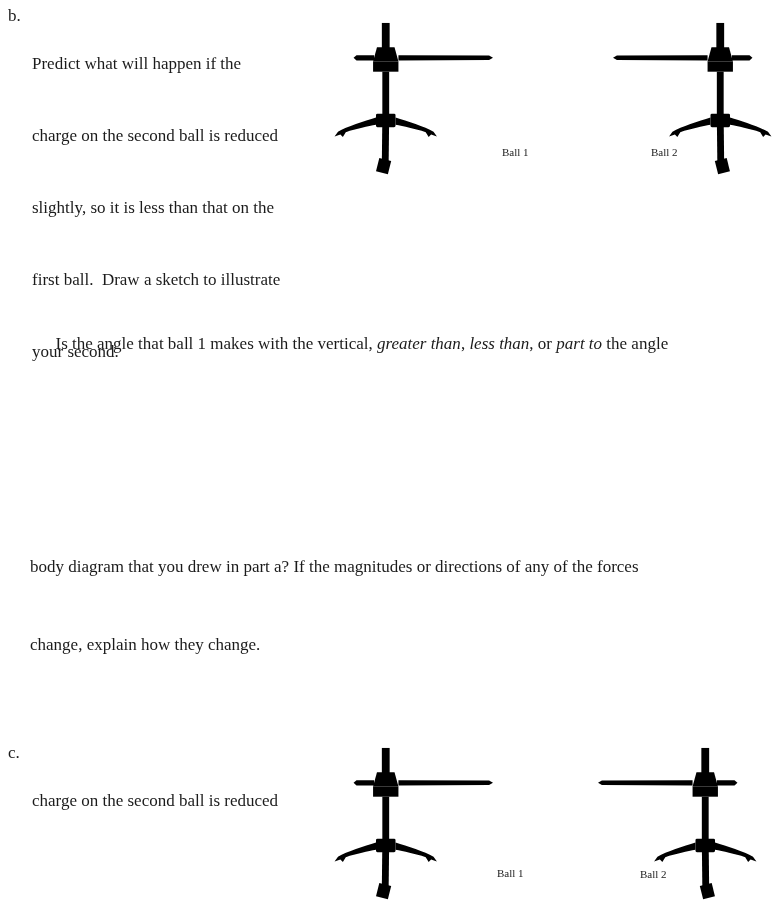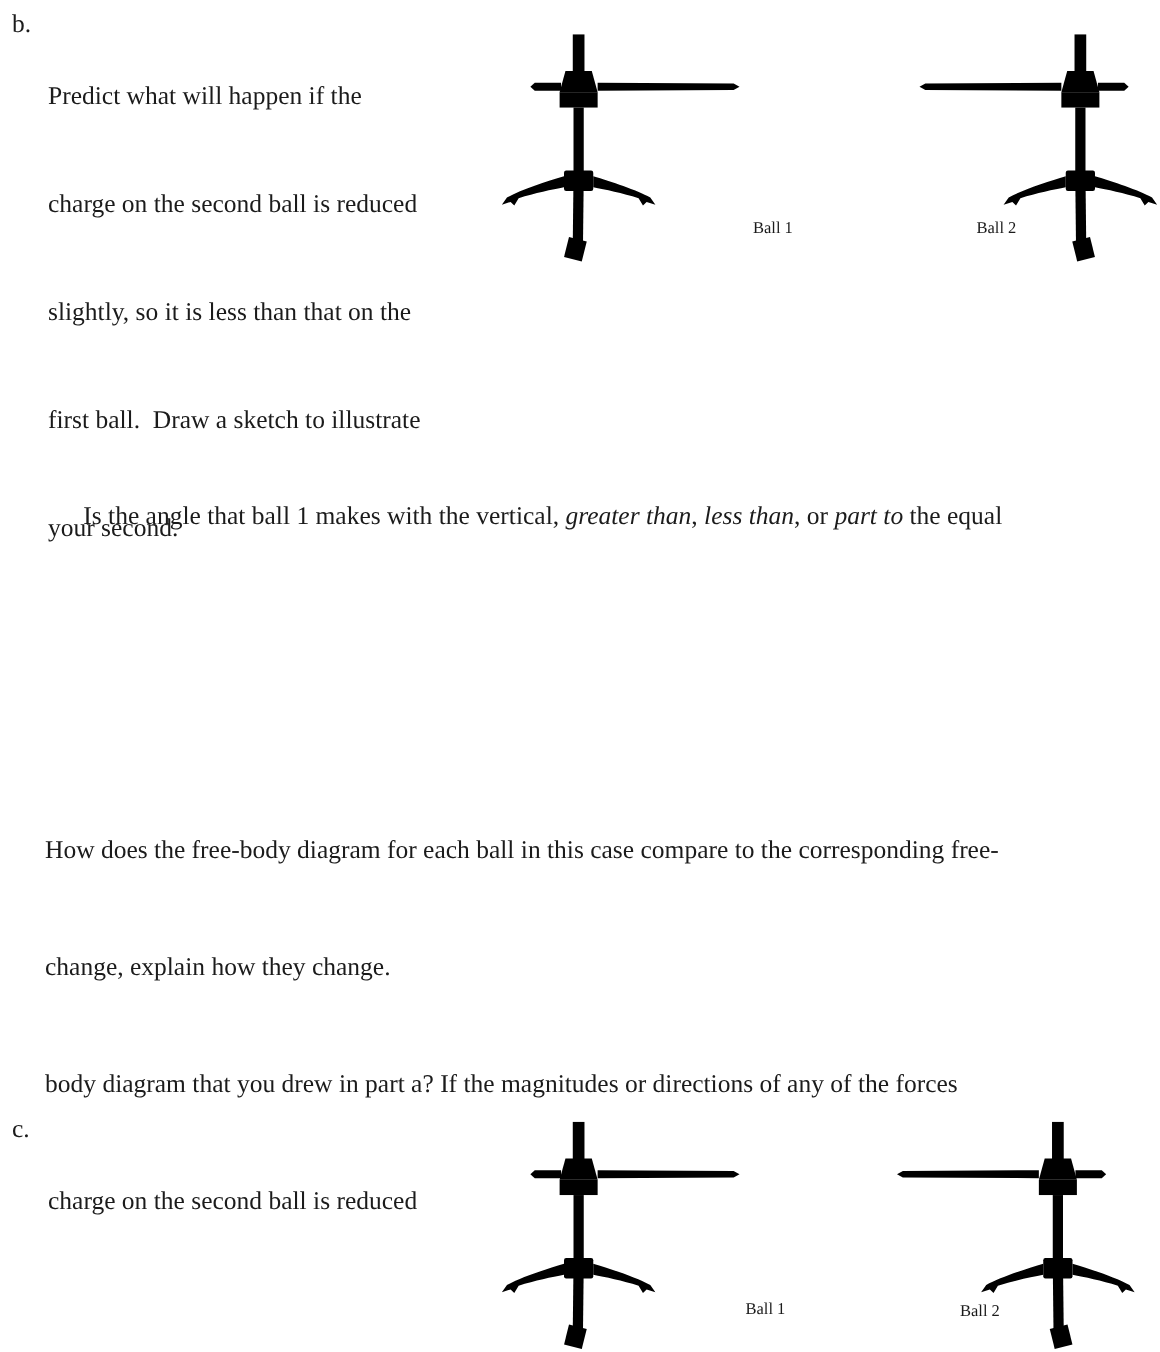--- a/index.html
+++ b/index.html
@@ -93,28 +93,27 @@
     </svg>
     <svg class="abs stand mirrored" style="left:608px; top:21px;" width="166" height="156" viewBox="0 0 170 160">
       <use href="#stand-shape"></use>
     </svg>
     <span class="abs figlabel" style="left:461px; top:144px;">Ball 1</span>
     <span class="abs figlabel" style="left:610px; top:144px;">Ball 2</span>
   </div>
 
   <div class="abs para" style="left:30px; top:253px; width:720px;">
     <div>
-      <span>Is the angle that ball 1 makes with the vertical, </span><span class="it">greater than</span><span>, </span><span class="it">less than</span><span>, or </span><span class="it">part to</span><span> the equal</span>
+      <span>Is the angle that ball 1 makes with the vertical, </span><span class="it">greater than</span><span>, </span><span class="it">less than</span><span>, or </span><span class="it">part to</span><span> the angle</span>
     </div>
   </div>
 
   <div class="abs para" style="left:30px; top:502px; width:720px;">
-    <div>How does the free-body diagram for each ball in this case compare to the corresponding free-</div>
+    <div>body diagram that you drew in part a? If the magnitudes or directions of any of the forces</div>
     <div>change, explain how they change.</div>
-    <div>body diagram that you drew in part a? If the magnitudes or directions of any of the forces</div>
   </div>
 
   <div class="abs textblock hang" style="left:8px; top:741px; width:330px;">
     <span class="marker">c.</span>
     <div>
       <div>charge on the second ball is reduced</div>
       
       
     </div>
   </div>

